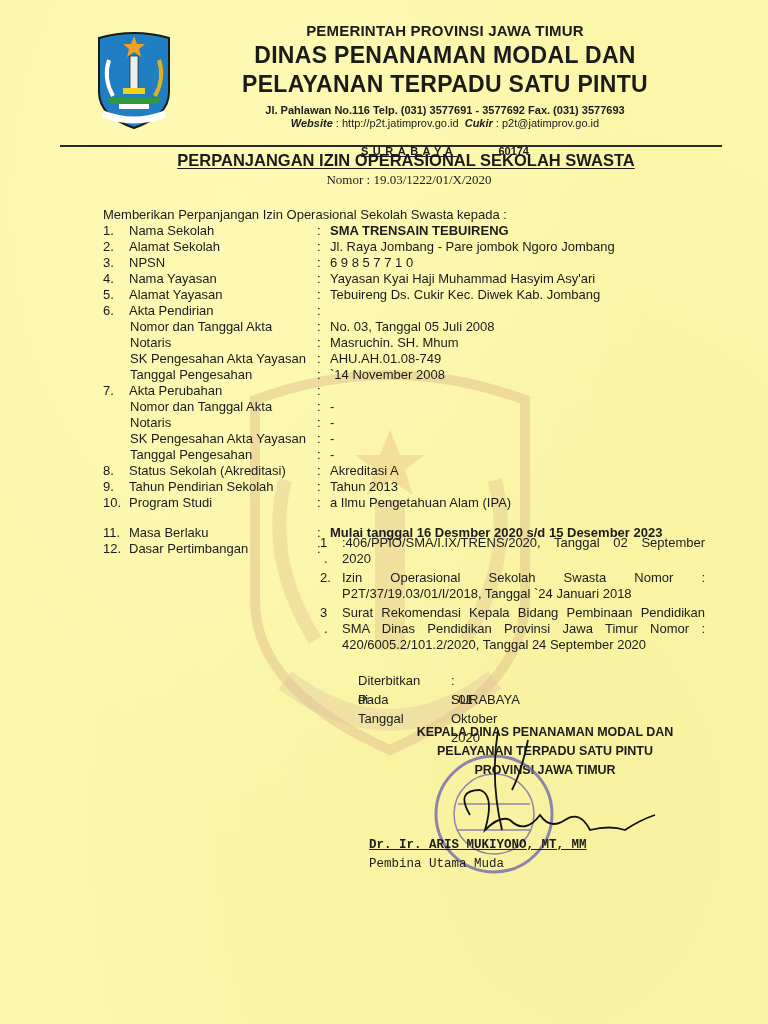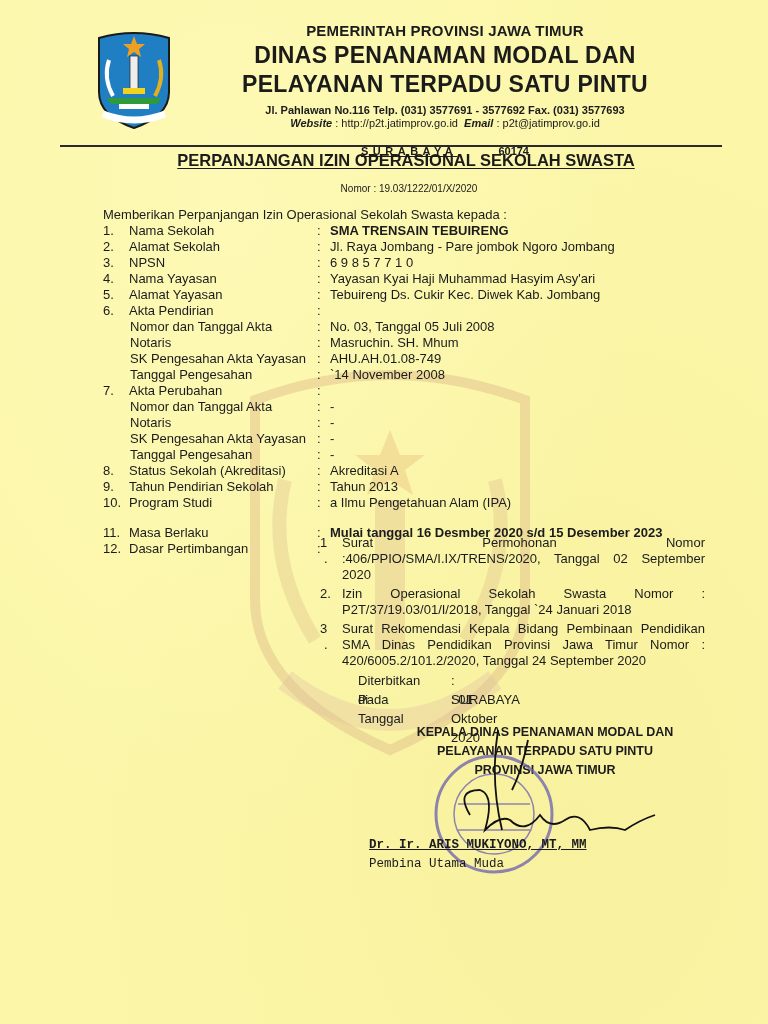--- a/index.html
+++ b/index.html
@@ -30,21 +30,21 @@
   .hdr .web { font-size: 11px; margin-top: 1px; }
   .hdr .web b { font-style: italic; }
   .hdr .web .u { }
   .hdr .city { font-size: 11px; font-weight: bold; margin-top: 16px; }
   .hdr .city .sp { letter-spacing: 4.5px; text-decoration: underline; margin-right: 38px; }
   .rule { position: absolute; left: 60px; top: 145px; width: 662px; height: 2px; background: #2a2a2a; }
 
   
   .title { position: absolute; left: 0; width: 768px; top: 151px; text-align: center; }
   .title .t1 { font-weight: bold; font-size: 16.5px; text-decoration: underline; text-underline-offset: 2px; padding-left: 44px; }
-  .title .t2 { font-size: 10px; margin-top: 13px; padding-left: 50px; }
+  .title .t2 { font-size: 13px; margin-top: 2px; padding-left: 50px; font-family: Liberation Serif, serif; }
 
   
   .body { position: absolute; left: 103px; top: 206px; width: 620px; font-size: 13px; }
   .intro { height: 17px; line-height: 17px; }
   .row { position: relative; height: 16px; line-height: 16px; }
   .row .num { position: absolute; left: 0; width: 26px; }
   .row .lbl { position: absolute; left: 26px; }
   .row .lbl.sub { left: 27px; }
   .row .colon { position: absolute; left: 214px; }
   .row .val { position: absolute; left: 227px; white-space: nowrap; }
@@ -96,21 +96,21 @@
   </svg>
 
   <div class="hdr">
     <div class="gov">PEMERINTAH PROVINSI JAWA TIMUR</div>
     <div class="agency">DINAS PENANAMAN MODAL DAN</div>
     <div class="agency">PELAYANAN TERPADU SATU PINTU</div>
     <div class="addr">Jl. Pahlawan No.116 Telp. (031) 3577691 - 3577692 Fax. (031) 3577693</div>
     <div class="web">
       <b>Website</b> :
       <span class="u">http://p2t.jatimprov.go.id</span>
-      &nbsp;<b>Email</b> :
+      &nbsp;<b>Cukir</b> :
       <span>p2t@jatimprov.go.id</span>
     </div>
     <div class="city">
       <span class="sp">SURABAYA</span>
       <span>60174</span>
     </div>
   </div>
   <div class="rule"></div>
 
   <div class="title">
@@ -241,21 +241,20 @@
         <span class="lbl">Dasar Pertimbangan</span>
         <span class="colon">:</span>
         <span class="val"></span>
       </div>
   </div>
 
   <div class="basis">
     <div class="bitem">
       <span class="bn">1</span>
       <span class="bdot">.</span>
-      <div class="just">Surat Permohonan Nomor</div>
       <div>:406/PPIO/SMA/I.IX/TRENS/2020, Tanggal 02 September 2020</div>
     </div>
     <div class="bitem" style="margin-top:3px">
       <span class="bn">2.</span>
       <div class="just">Izin Operasional Sekolah Swasta Nomor :</div>
       <div>P2T/37/19.03/01/I/2018, Tanggal `24 Januari  2018</div>
     </div>
     <div class="bitem" style="margin-top:3px">
       <span class="bn">3</span>
       <span class="bdot">.</span>

